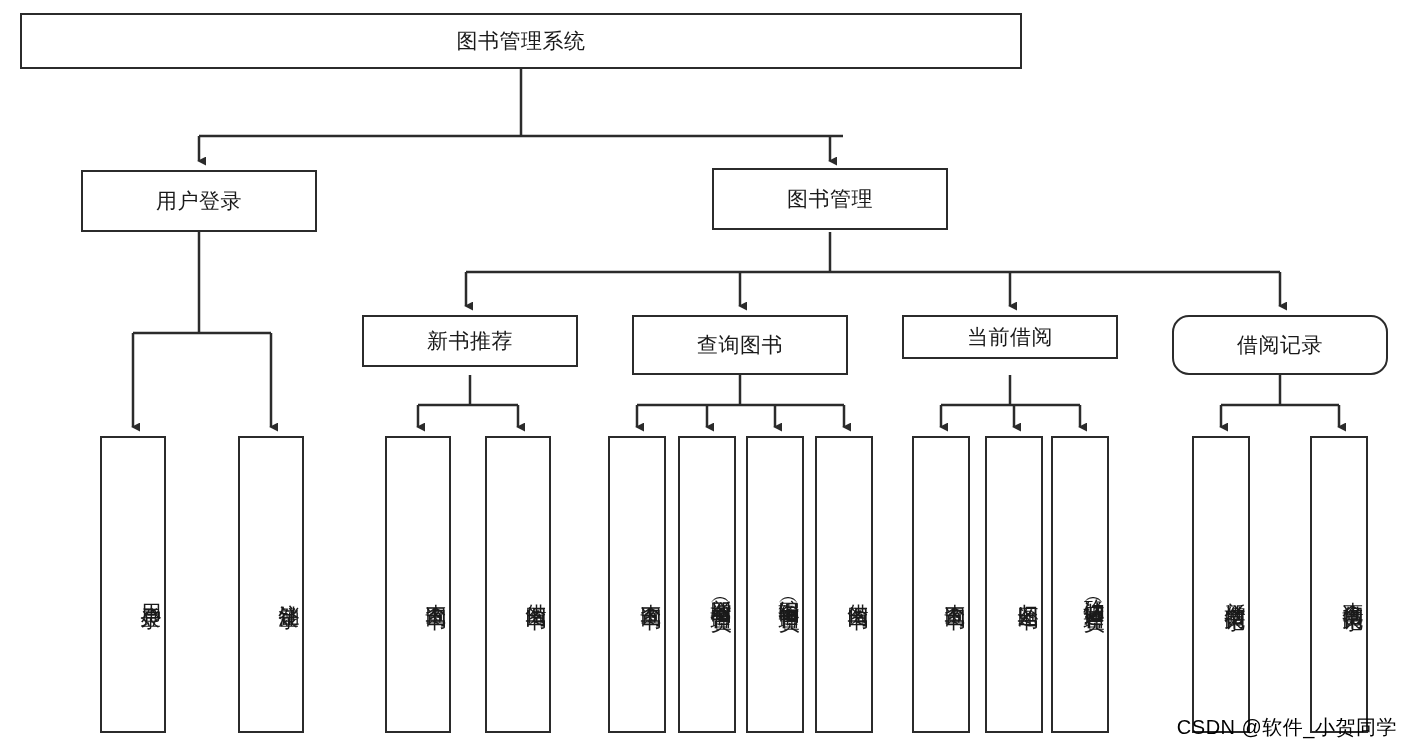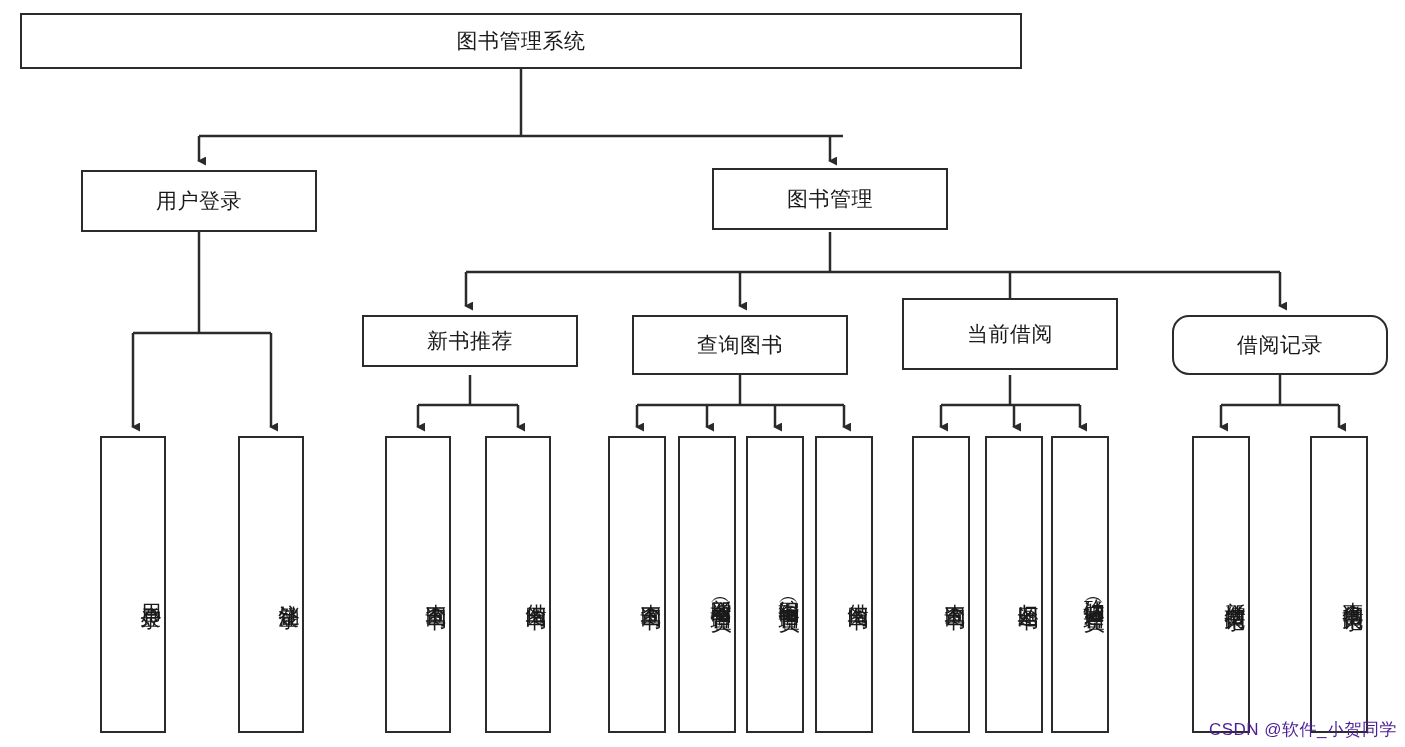--- a/index.html
+++ b/index.html
@@ -46,22 +46,22 @@
     left: 0;
     top: 0;
     width: 1405px;
     height: 747px;
     pointer-events: none;
   }
   .watermark {
     position: absolute;
     right: 8px;
     bottom: 6px;
-    font-size: 17px;
-    color: #4c1d95;
+    font-size: 20px;
+    color: #000000;
     letter-spacing: 0.5px;
     white-space: nowrap;
   }
 </style>
 </head>
 <body>
 
 <div id="canvas">
 
   <svg class="edges" viewBox="0 0 1405 747" xmlns="http://www.w3.org/2000/svg">
@@ -124,21 +124,21 @@
   <div class="node node-h" style="left:712px; top:168px; width:236px; height:62px;">
     <span>图书管理</span>
   </div>
 
   <div class="node node-h" style="left:362px; top:315px; width:216px; height:52px;">
     <span>新书推荐</span>
   </div>
   <div class="node node-h" style="left:632px; top:315px; width:216px; height:60px;">
     <span>查询图书</span>
   </div>
-  <div class="node node-h" style="left:902px; top:298px; width:216px; height:72px;align-items:center;">
+  <div class="node node-h" style="left:902px; top:315px; width:216px; height:44px;align-items:center;">
     <span>当前借阅</span>
   </div>
   <div class="node node-h" style="left:1172px; top:315px; width:216px; height:60px;border-radius:17px;">
     <span>借阅记录</span>
   </div>
 
   <div class="node node-v" style="left:100px; top:436px; width:66px; height:297px;">
     <span>用户登录</span>
   </div>
   <div class="node node-v" style="left:238px; top:436px; width:66px; height:297px;">

